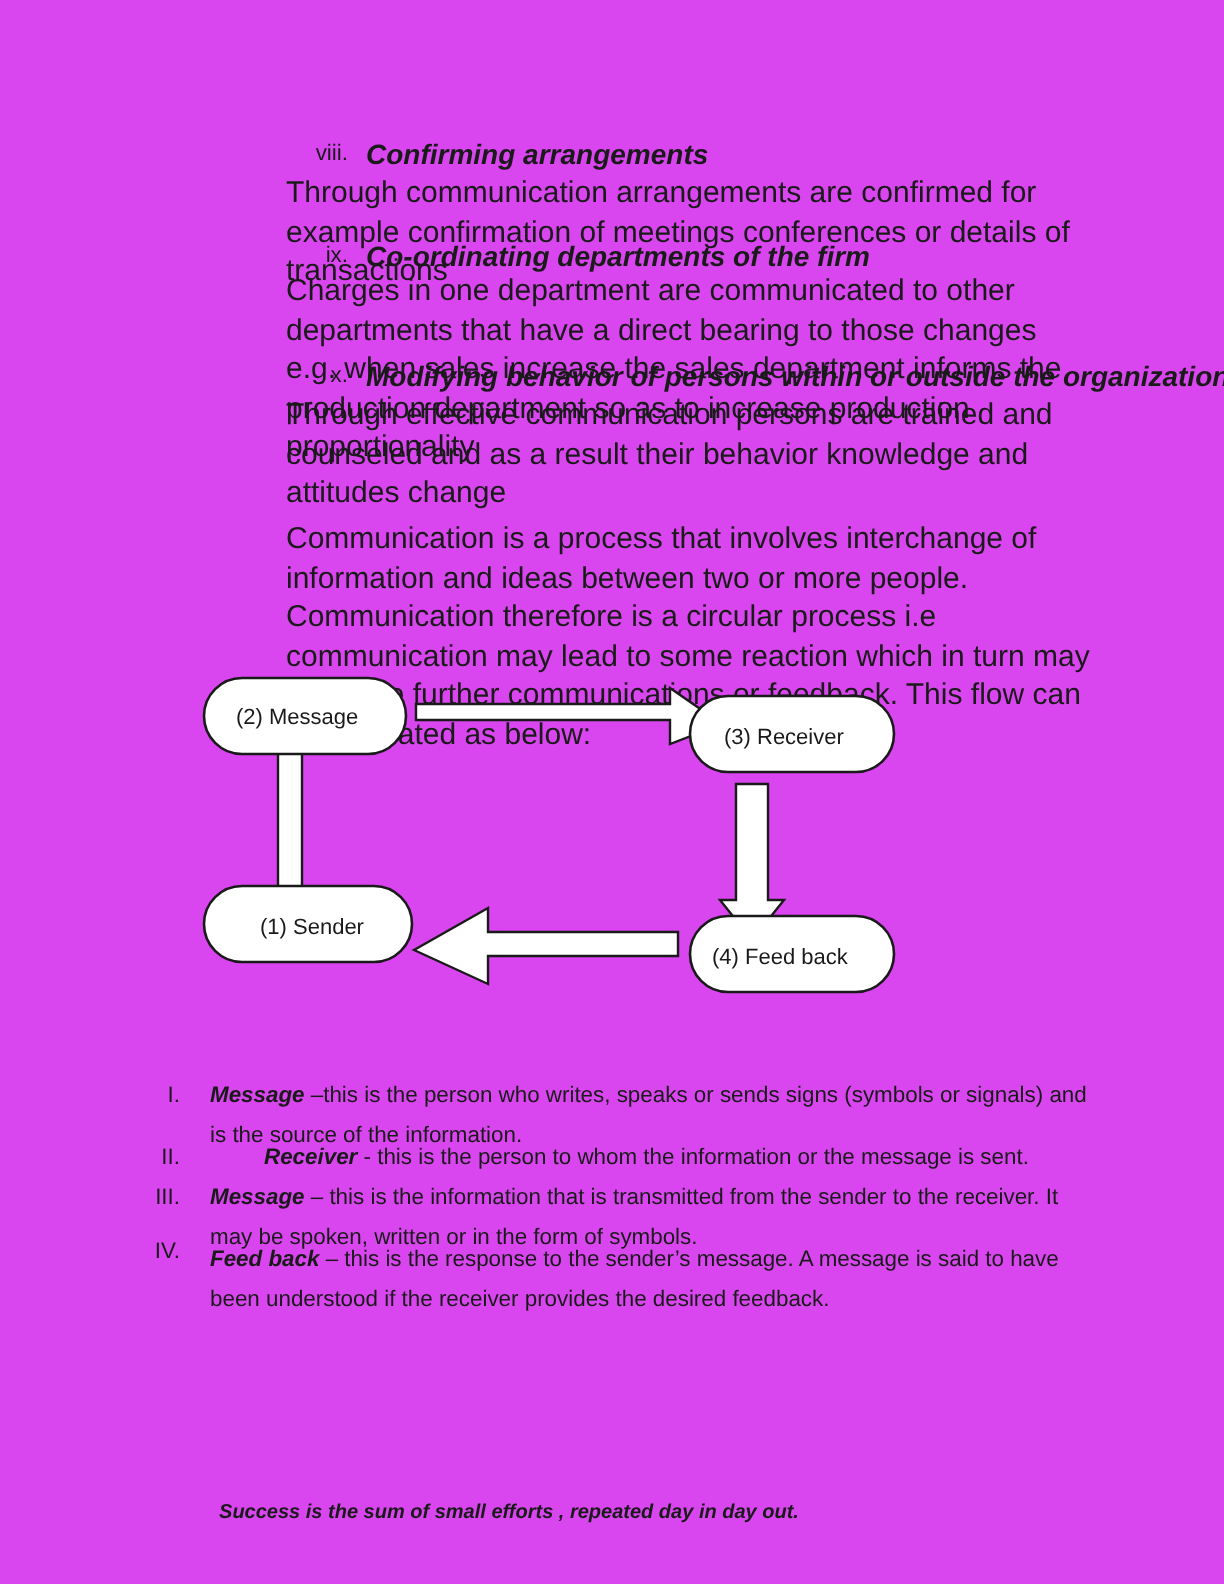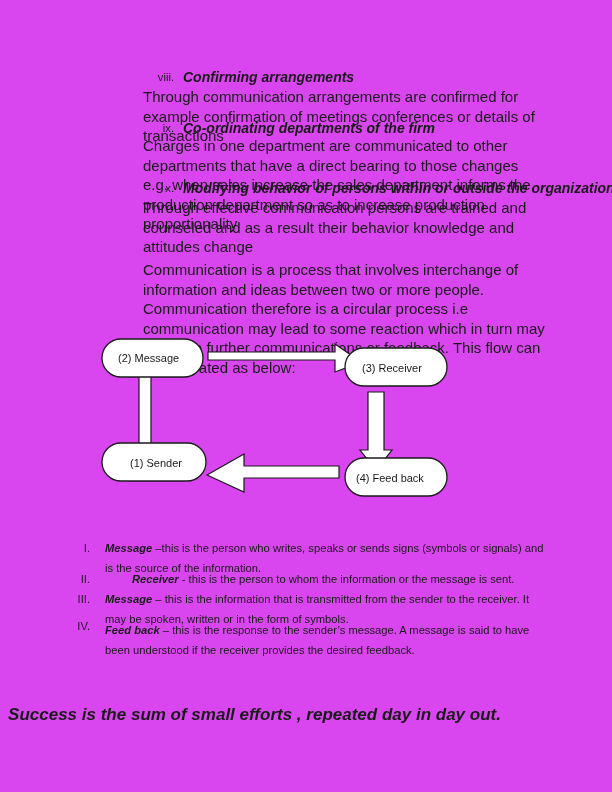--- a/index.html
+++ b/index.html
@@ -114,24 +114,24 @@
   }
   .term {
     font-weight: bold;
     font-style: italic;
   }
 
   
   .footer {
     position: absolute;
     left: 0;
-    top: 705px;
+    top: 751px;
     width: 509px;
     text-align: center;
-    font-size: 17px;
+    font-size: 10px;
     font-weight: bold;
     font-style: italic;
     color: #1a1a1a;
   }
 </style>
 </head>
 <body>
 
 <div class="page">
 

